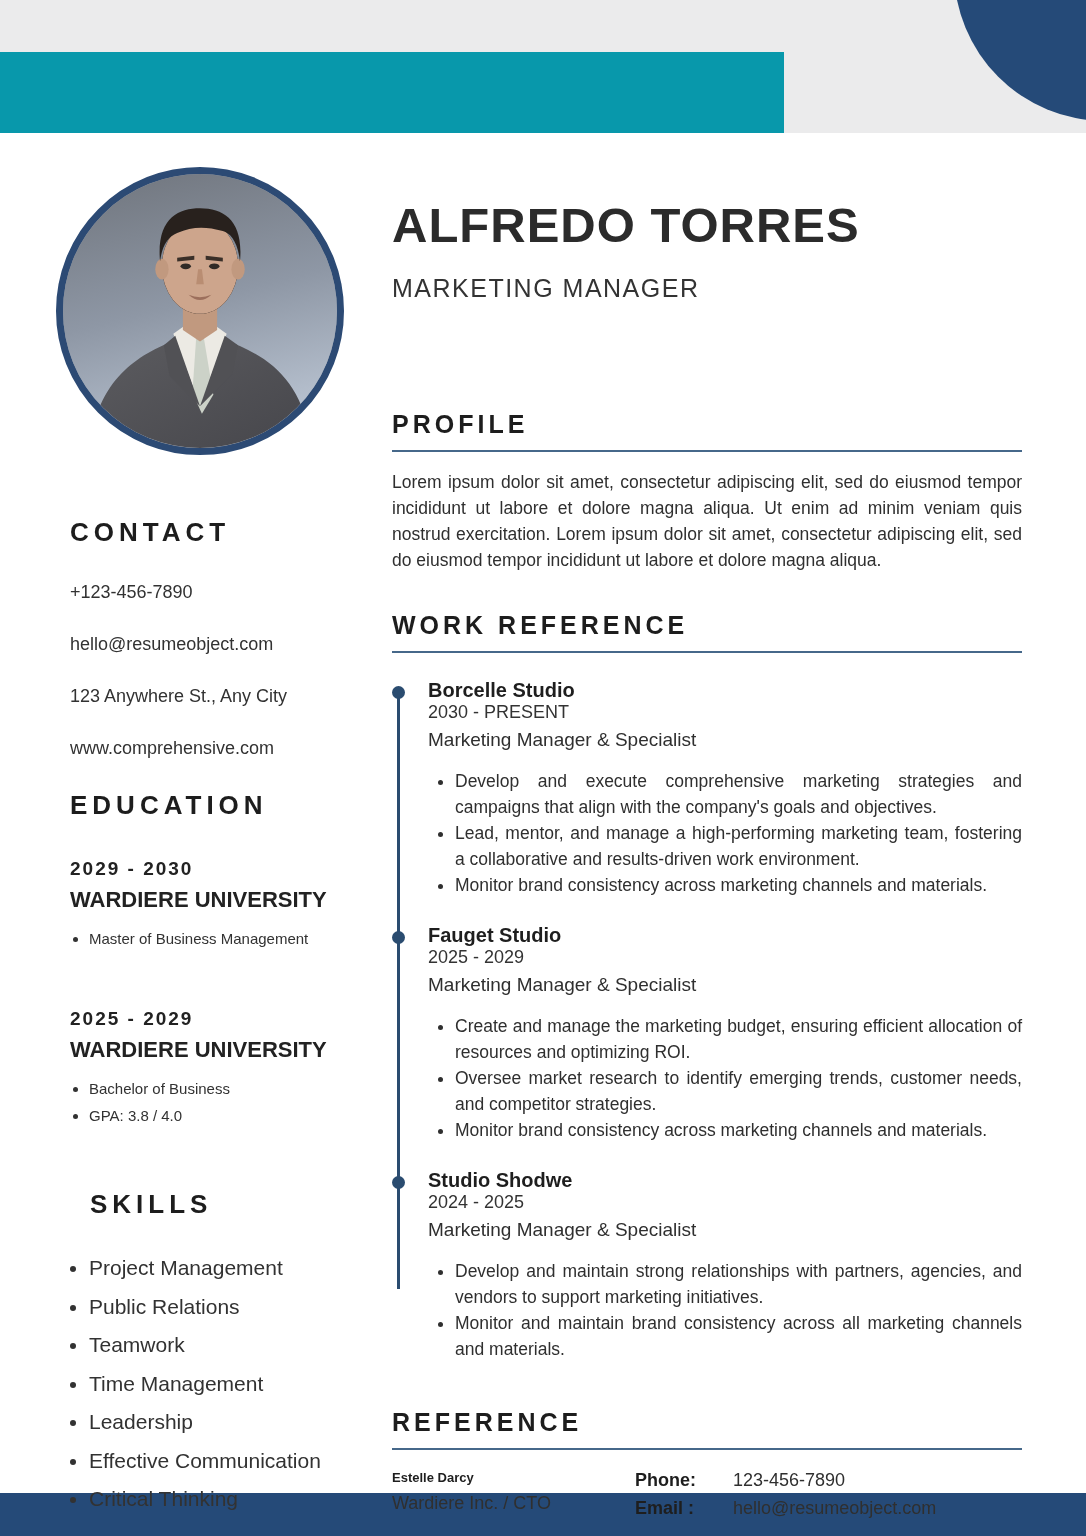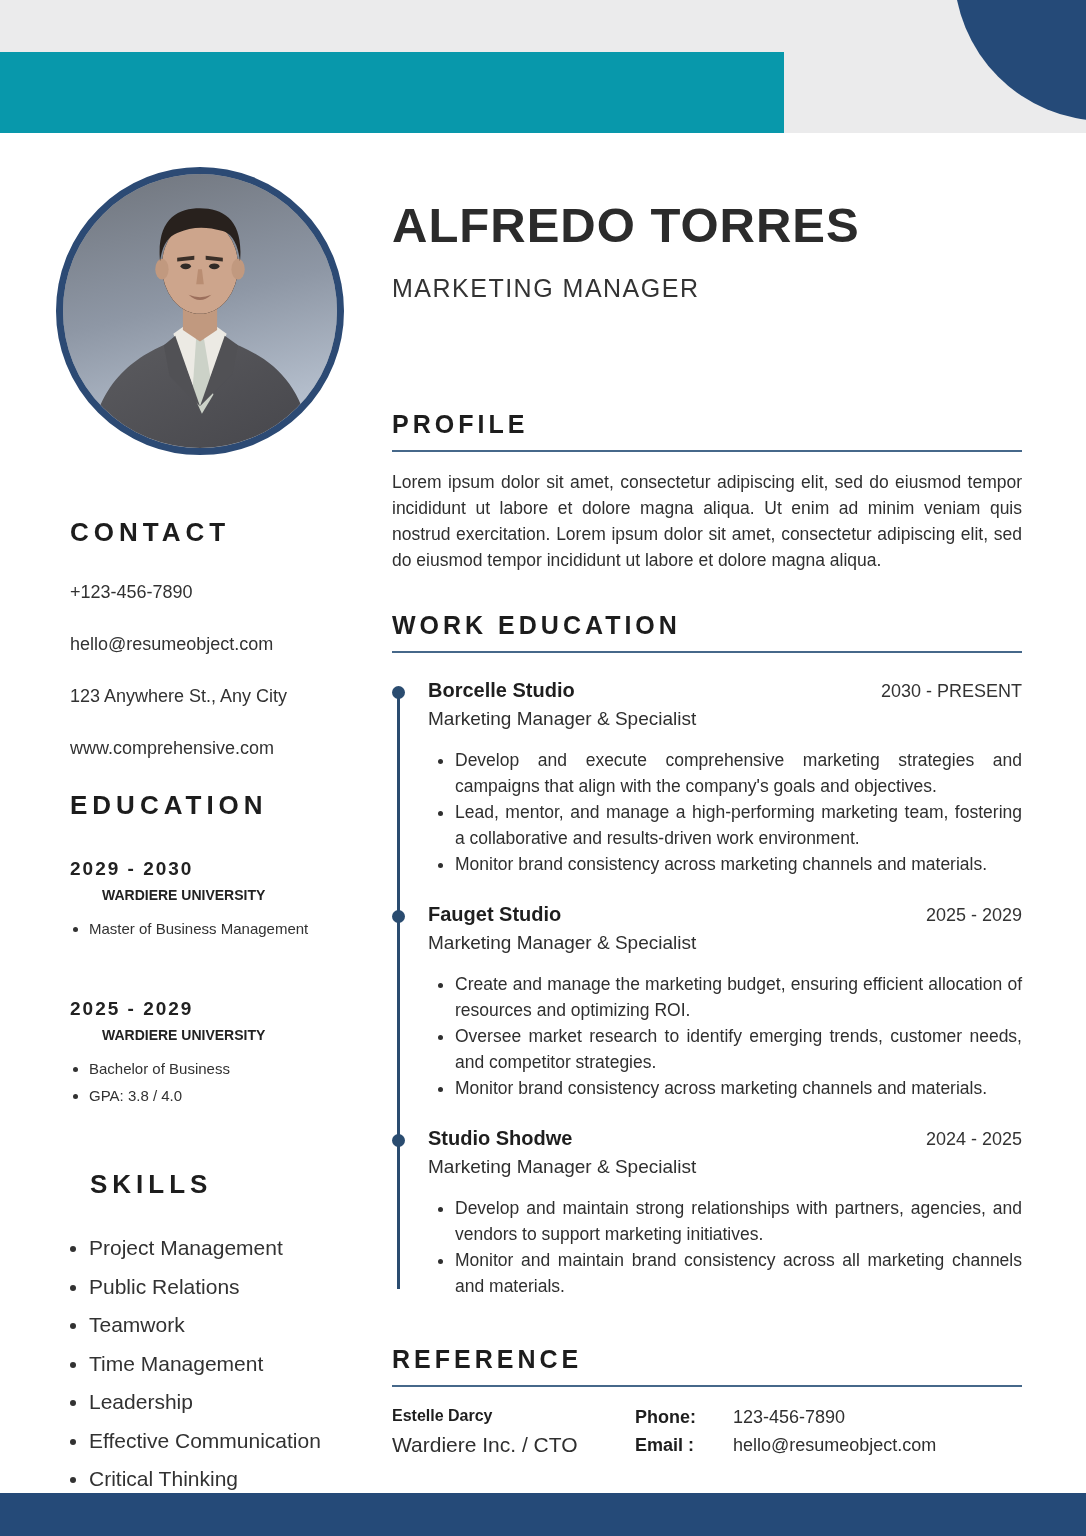--- a/index.html
+++ b/index.html
@@ -85,25 +85,24 @@
   .edu-entry { margin-top: 37px; }
   .edu-entry.second { margin-top: 56px; }
   .edu-dates {
     font-size: 19px;
     font-weight: 700;
     letter-spacing: 2px;
     color: #222;
     margin-top: 36px;
   }
   .edu-school {
-    font-size: 14px;
+    font-size: 22px;
     font-weight: 700;
     color: #222;
     margin-top: 7px;
-    margin-left: 32px;
   }
   .edu-bullets { margin-top: 12px; padding-left: 19px; }
   .edu-bullets li {
     font-size: 15px;
     color: #323232;
     line-height: 27px;
   }
 
   .skills-heading { margin-top: 60px; margin-left: 20px; }
   .skills-list { margin-top: 36px; padding-left: 19px; }
@@ -166,42 +165,43 @@
   .timeline-dot {
     position: absolute;
     left: -36px; top: 7px;
     width: 13px; height: 13px;
     border-radius: 50%;
   }
   .job-head {
     display: flex;
     justify-content: space-between;
     align-items: baseline;
+    flex-direction: column;
   }
   .job-company {
     font-size: 20px;
     font-weight: 700;
     color: #1e1e1e;
   }
   .job-dates { font-size: 18px; color: #333; }
   .job-role { margin-top: 6px; font-size: 19px; color: #2f2f2f; }
   .job-bullets { margin-top: 17px; padding-left: 27px; }
   .job-bullets li {
     font-size: 17.5px;
     line-height: 26px;
     text-align: justify;
     color: #2f2f2f;
   }
 
   
   .section.reference { margin-top: 46px; }
   .ref-row { display: flex; margin-top: 20px; }
   .ref-left { width: 243px; flex: none; }
-  .ref-name { font-size: 16px; font-weight: 700; color: #1e1e1e; }
-  .ref-org { margin-top: 8px; font-size: 21px; color: #2f2f2f; }
+  .ref-name { font-size: 13px; font-weight: 700; color: #1e1e1e; }
+  .ref-org { margin-top: 8px; font-size: 18px; color: #2f2f2f; }
   .ref-right {
     display: grid;
     grid-template-columns: 78px auto;
     column-gap: 20px;
     row-gap: 7px;
     align-content: start;
   }
   .ref-label { font-size: 18px; font-weight: 700; color: #1e1e1e; }
   .ref-value { font-size: 18px; color: #2f2f2f; }
 </style>
@@ -313,21 +313,21 @@
       <h1 class="person-name">ALFREDO TORRES</h1>
       <div class="person-title">MARKETING MANAGER</div>
 
       <section class="section profile">
         <h2 class="section-heading">PROFILE</h2>
         <hr class="section-rule" style="background:#46688A;">
         <p class="profile-text">Lorem ipsum dolor sit amet, consectetur adipiscing elit, sed do eiusmod tempor incididunt ut labore et dolore magna aliqua. Ut enim ad minim veniam quis nostrud exercitation. Lorem ipsum dolor sit amet, consectetur adipiscing elit, sed do eiusmod tempor incididunt ut labore et dolore magna aliqua.</p>
       </section>
 
       <section class="section work">
-        <h2 class="section-heading">WORK EDUCATION</h2>
+        <h2 class="section-heading">WORK REFERENCE</h2>
         <hr class="section-rule" style="background:#46688A;">
 
         <div class="jobs">
           <div class="timeline-line" style="background:#2A4C70;"></div>
 
           <div class="job">
             <span class="timeline-dot" style="background:#2A4C70;"></span>
             <div class="job-head">
               <span class="job-company">Borcelle Studio</span>
               <span class="job-dates">2030 - PRESENT</span>

